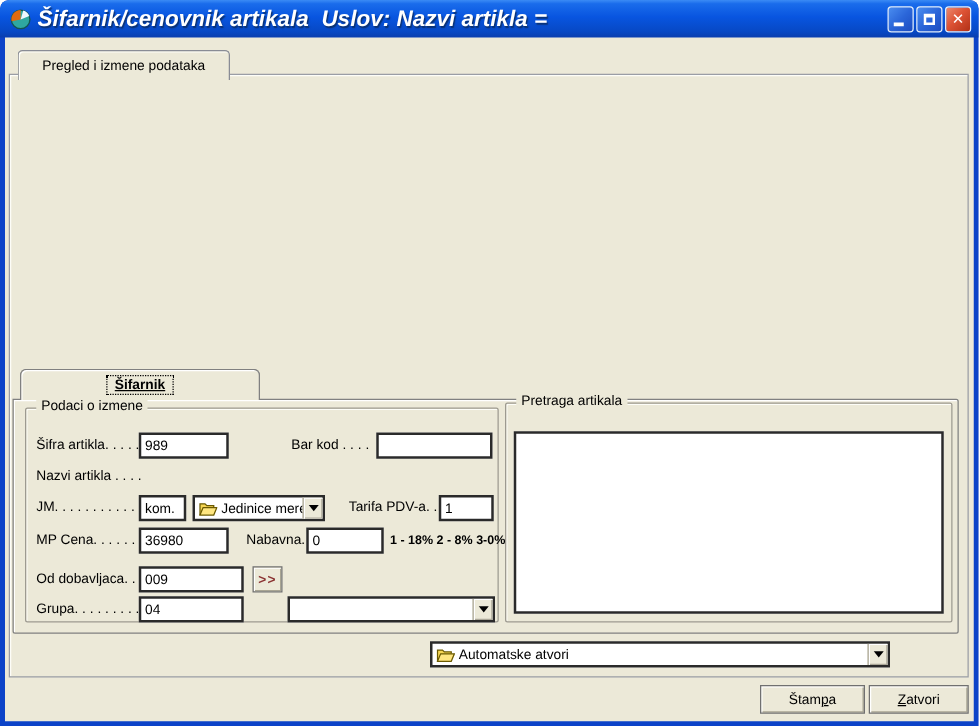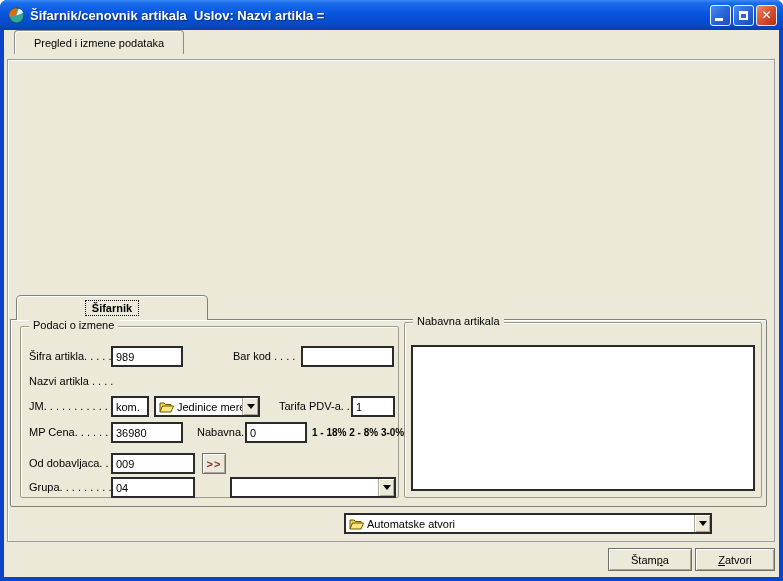--- a/index.html
+++ b/index.html
@@ -7,35 +7,35 @@
   body { font-family:"Liberation Sans","DejaVu Sans",sans-serif; font-size:11px; color:#000; }
 
   .window { position:relative; width:783px; height:581px;
     background:#0c43c8; border-radius:7px 7px 0 0; overflow:hidden; }
 
   
   .titlebar { position:absolute; left:0; top:0; width:783px; height:30px;
     background:linear-gradient(180deg,#3b8bf5 0%,#1a6ceb 10%,#0855e0 45%,#0748c4 85%,#0a3eae 100%);
     border-radius:7px 7px 0 0; display:flex; align-items:center; padding:0 6px; }
   .app-icon { width:17px; height:17px; margin:0 5px 0 2px; flex:0 0 auto; }
-  .title-text { color:#fff; font-weight:bold; font-size:13px; white-space:pre;
-    text-shadow:1px 1px 1px #0a3070; flex:1 1 auto; overflow:hidden; }
+  .title-text { color:#fff; font-weight:bold; font-size:18px; white-space:pre;
+    text-shadow:1px 1px 1px #0a3070; flex:1 1 auto; overflow:hidden;font-style:italic; }
   .winbtns { display:flex; gap:2px; }
   .winbtn { width:21px; height:21px; border:1px solid #e6f0fb; border-radius:3px;
     display:flex; align-items:center; justify-content:center; cursor:pointer; position:relative; }
   .winbtn.min, .winbtn.max { background:linear-gradient(135deg,#4a8df0 0%,#2b66d9 50%,#1c4cc0 100%); }
   .winbtn.close { background:linear-gradient(135deg,#ec8b70 0%,#dd5335 45%,#b13116 100%); }
   .glyph-min { position:absolute; left:4px; bottom:4px; width:8px; height:3px; background:#fff; }
   .glyph-max { width:9px; height:9px; border:2px solid #fff; border-top-width:3px; }
   .glyph-close { color:#fff; font-weight:bold; font-size:12px; line-height:1; }
 
   
   .client { position:absolute; left:4px; top:30px; width:775px; height:547px; background:#ECE9D8; }
 
-  .tab-top { position:absolute; left:10px; top:0; width:170px; height:24px;
+  .tab-top { position:absolute; left:10px; top:10px; width:170px; height:24px;
     background:#ECE9D8; border:1px solid #898c95; border-bottom:none; border-radius:4px 4px 0 0;
     box-shadow:inset 1px 1px 0 #fdfdf8; display:flex; align-items:center; justify-content:center; z-index:3; }
   .tabpage { position:absolute; left:3px; top:29px; width:768px; height:483px;
     background:#ECE9D8; border:1px solid #9a9d a5; border:1px solid #9a9da5;
     box-shadow:inset 1px 1px 0 #fdfdf8; z-index:2; }
 
   
   .grid { position:absolute; left:12px; top:37px; width:745px; height:227px; display:flex; }
   .grid-table { width:728px; height:227px; border:2px solid #2a2a2a; background:#fff; overflow:hidden; }
   .grid-hrow { display:flex; height:19px; }
@@ -61,21 +61,21 @@
   .tri-dn { width:0; height:0; border:4px solid transparent; border-top:5px solid #000; margin-bottom:-4px; }
   .sthumb { position:absolute; left:0; bottom:18px; width:17px; height:30px; background:#ECE9D8;
     border:1px solid #808080; box-shadow:inset 1px 1px 0 #fff,inset -1px -1px 0 #aca899; }
 
   
   .tab2 { position:absolute; background:#ECE9D8; border:1px solid #808080; border-bottom:none;
     border-radius:5px 5px 0 0; box-shadow:inset 1px 1px 0 #fff;
     display:flex; align-items:center; justify-content:center; z-index:5; }
   .tab2.active { left:12px; top:265px; width:192px; height:25px; font-weight:bold; }
   .tab2.idle { left:204px; top:268px; width:188px; height:22px; background:#e4e1d0; }
-  .focusbox { border:1px dotted #000; padding:1px 6px; }
+  .focusbox { border:1px dotted #000; padding:1px 6px;text-decoration:underline; }
   .page2 { position:absolute; left:6px; top:289px; width:757px; height:188px;
     background:#ECE9D8; border:1px solid #808080; border-radius:0 2px 2px 2px;
     box-shadow:inset 1px 1px 0 #fff; z-index:4; }
 
   
   .group { position:absolute; border:1px solid #9d9a90; border-radius:2px;
     box-shadow:inset 1px 1px 0 #fdfdf8; }
   .group-label { position:absolute; top:-8px; left:8px; background:#ECE9D8; padding:0 4px; }
 
   .flabel { position:absolute; white-space:nowrap; }
@@ -351,21 +351,21 @@
       <input class="tinput" style="left: 90px; top: 150px; width: 84px;" value="04">
       <div class="combo" style="left:209px; top:150px; width:166px;">
         <span class="ctext"></span>
         <span class="dd">
             <span class="tri"></span>
           </span>
       </div>
     </div>
 
     <div class="group" style="left:400px; top:292px; width:358px; height:176px; z-index:6;">
-      <span class="group-label">Nabavna artikala</span>
+      <span class="group-label">Pretraga artikala</span>
       <div class="listbox" style="left:6px; top:22px; width:344px; height:146px;"></div>
     </div>
 
     <button class="btn disabled" style="left:13px; top:482px; width:78px;"><u>U</u>piši</button>
     <button class="btn" style="left:94px; top:482px; width:78px;"><u>I</u>zmeni</button>
     <button class="btn" style="left:175px; top:482px; width:75px;"><u>B</u>risi</button>
     <button class="btn" style="left:253px; top:482px; width:80px;"><u>Is</u>prazni polja</button>
 
     <div class="combo" style="left:340px; top:483px; width:368px; z-index:6;">
       <svg class="folder" width="15" height="12" viewBox="0 0 15 12">

